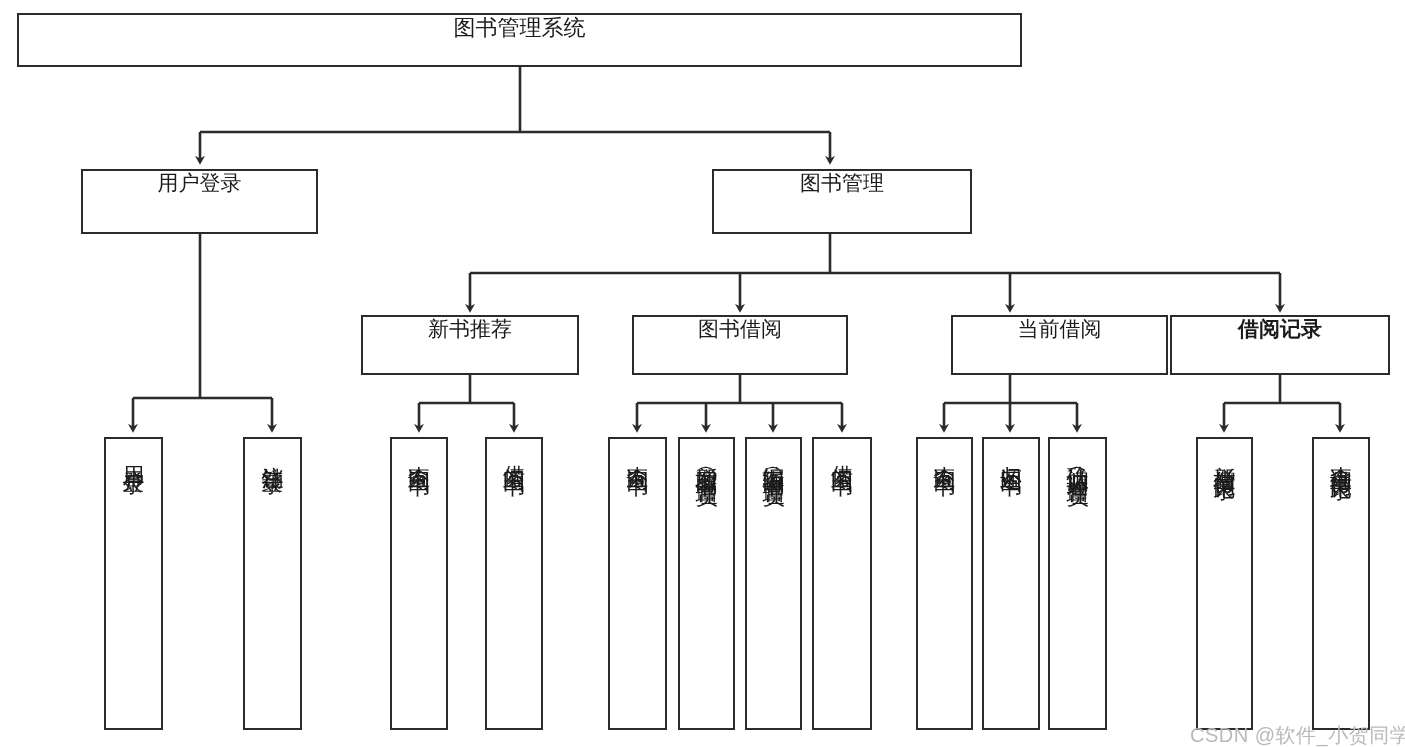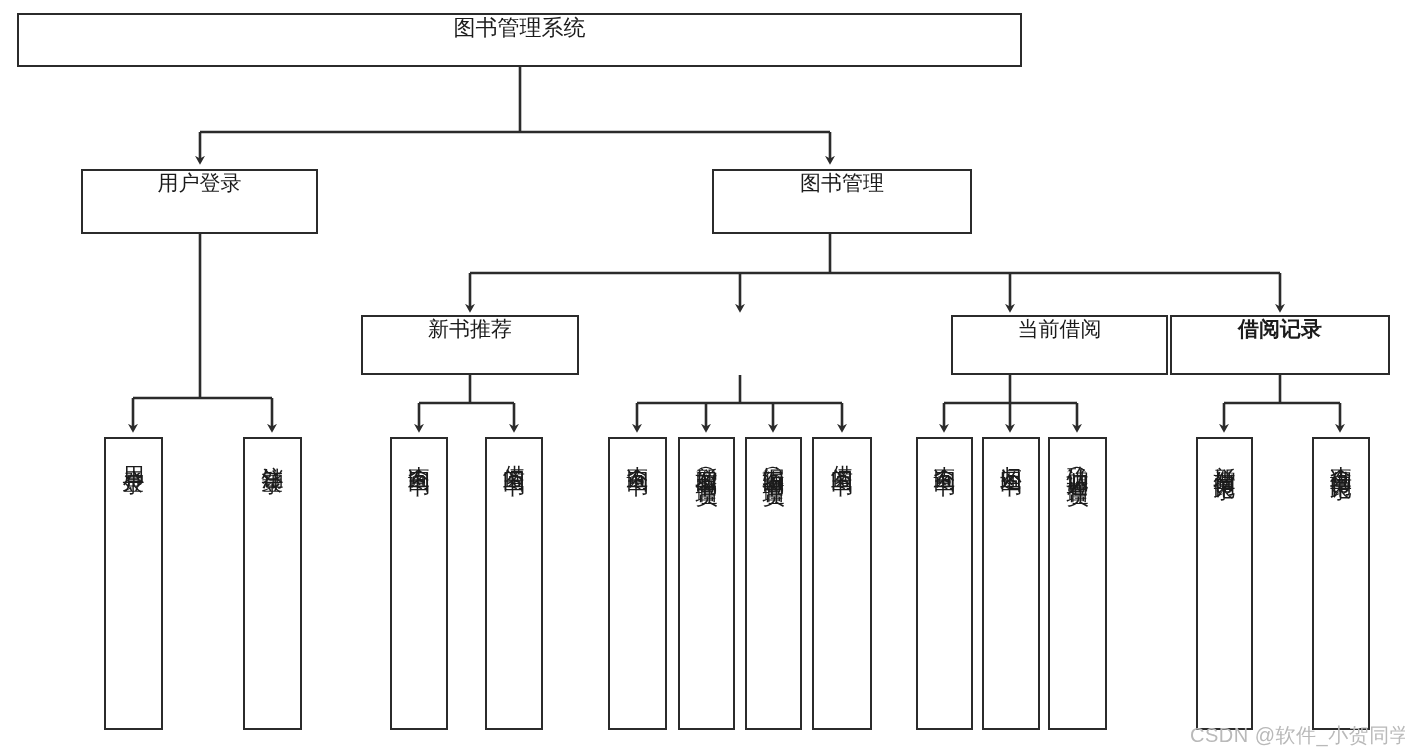--- a/index.html
+++ b/index.html
@@ -129,20 +129,23 @@
   <div class="node horizontal" style="left:81px; top:169px; width:237px; height:65px;">
     <span class="node-label">用户登录</span>
   </div>
   <div class="node horizontal" style="left:712px; top:169px; width:260px; height:65px;">
     <span class="node-label">图书管理</span>
   </div>
 
   <div class="node horizontal" style="left:361px; top:315px; width:218px; height:60px;">
     <span class="node-label">新书推荐</span>
   </div>
+  <div class="node horizontal" style="left:632px; top:315px; width:216px; height:60px;">
+    <span class="node-label">图书借阅</span>
+  </div>
   <div class="node horizontal" style="left:951px; top:315px; width:217px; height:60px;">
     <span class="node-label">当前借阅</span>
   </div>
   <div class="node horizontal" style="left:1170px; top:315px; width:220px; height:60px;font-weight:bold;">
     <span class="node-label">借阅记录</span>
   </div>
 
   <div class="node vertical" style="left:104px; top:437px; width:59px; height:293px;">
     <span class="node-label">用户登录</span>
   </div>

